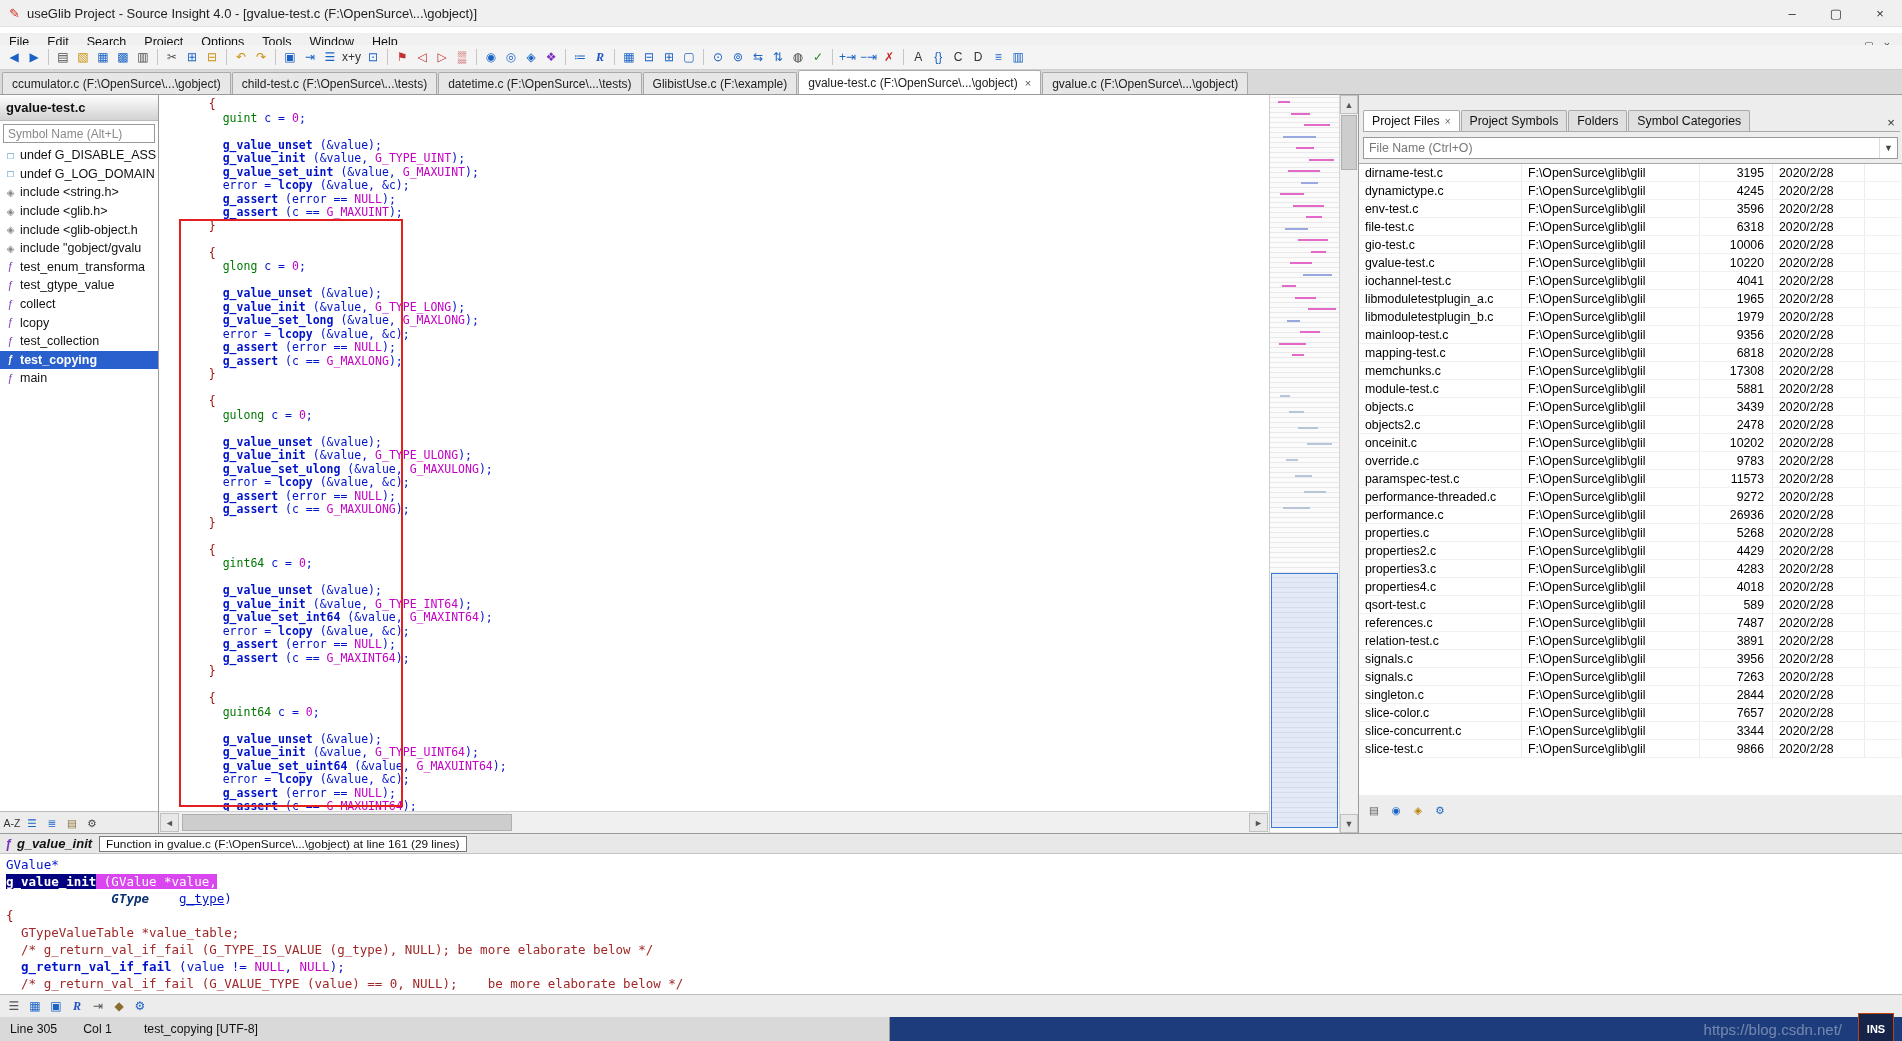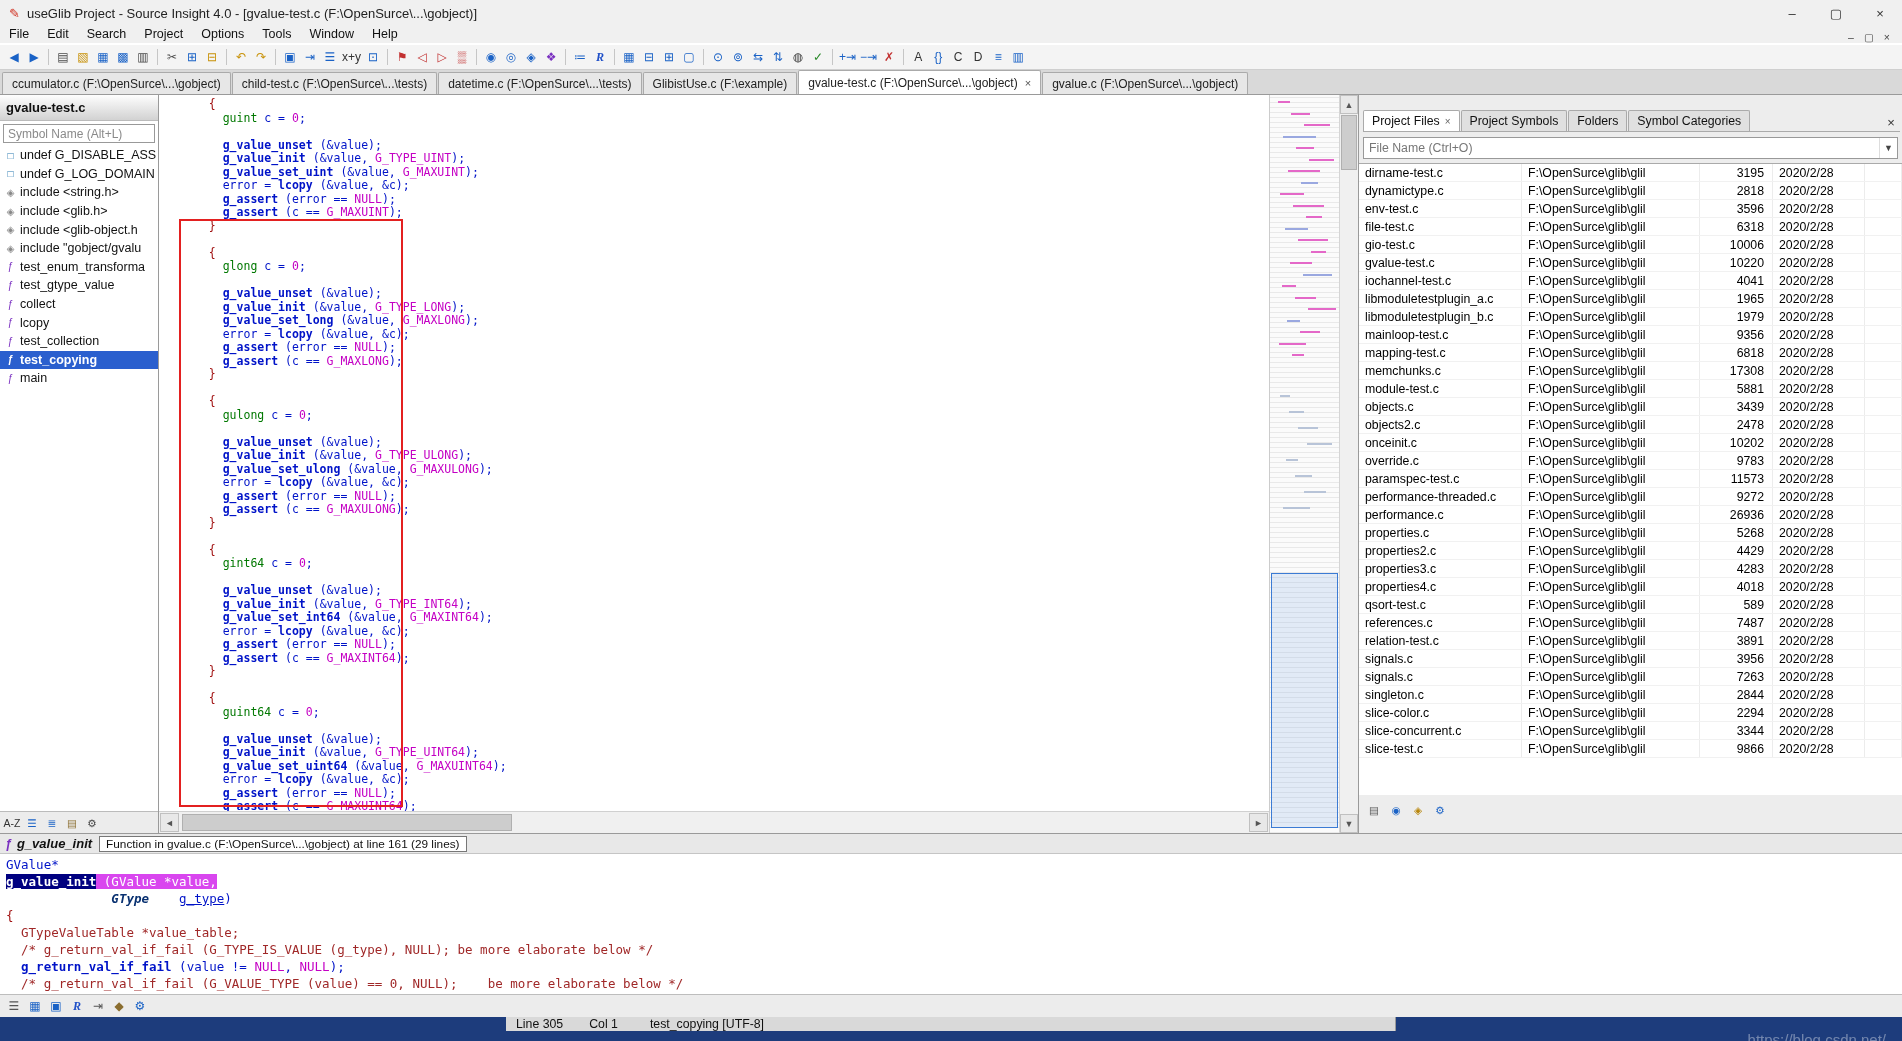--- a/index.html
+++ b/index.html
@@ -9,21 +9,21 @@
 
   
   .titlebar { position:absolute; left:0; top:0; right:0; height:27px; background:#f0f0f0;
     display:flex; align-items:center; font-size:13px; color:#222; border-bottom:1px solid #e3e3e3; }
   .app-icon { color:#d03020; margin:0 7px 0 9px; font-size:13px; }
   .win-controls { margin-left:auto; display:flex; height:100%; }
   .win-btn { width:44px; height:100%; display:flex; align-items:center; justify-content:center;
     font-size:13px; color:#333; }
 
   
-  .menubar { position:absolute; left:0; top:25px; right:0; height:18px; background:#f0f0f0;
+  .menubar { position:absolute; left:0; top:33px; right:0; height:18px; background:#f0f0f0;
     display:flex; align-items:flex-end; font-size:12.5px; }
   .menu-items { display:flex; height:100%; }
   .menu-item { padding:0 9px; height:100%; display:flex; align-items:center; color:#111; }
   .child-controls { margin-left:auto; display:flex; gap:10px; padding-right:12px;
     color:#444; font-size:10.5px; align-items:center; }
 
   
   .toolbar { position:absolute; left:0; top:45px; right:0; height:25px; background:#f4f4f4;
     border-bottom:1px solid #cfcfcf; display:flex; align-items:center; padding-left:4px; }
   .tb-sep { width:1px; height:16px; background:#c6c6c6; margin:0 4px; }
@@ -153,21 +153,21 @@
     line-height:17px; white-space:pre; padding:2px 0 0 6px; }
   .ctx-line { height:17px; }
 
   
   .bottom-toolbar { position:absolute; left:0; top:994px; right:0; height:23px; background:#ececec;
     border-top:1px solid #bdbdbd; display:flex; align-items:center; padding-left:5px; gap:3px; }
   .bottom-toolbar .mini-icon { font-size:12px; }
 
   
   .statusbar { position:absolute; left:0; top:1017px; right:0; height:24px; background:#1d3c7c;
-    display:flex; align-items:center; font-size:12.3px; color:#fff;flex-direction:column; }
+    display:flex; align-items:center; font-size:12.3px; color:#fff; }
   .status-left { width:890px; height:100%; background:#d9d9d9; display:flex; align-items:center;
     color:#111; border-right:1px solid #9a9a9a; }
   .st-line { margin-left:10px; }
   .st-col { margin-left:26px; }
   .st-ctx { margin-left:32px; }
   .sb-watermark { margin-left:auto; color:rgba(255,255,255,0.38); font-size:15px;
     margin-right:16px; }
   .sb-ins { width:36px; height:32px; background:#16244a; border:1px solid #c2410c; color:#fff;
     display:flex; align-items:center; justify-content:center; font-size:11px; font-weight:bold;
     margin-right:8px; }
@@ -433,21 +433,21 @@
             <div class="rp-row">
               <div class="rp-td">dirname-test.c</div>
               <div class="rp-td">F:\OpenSurce\glib\glil</div>
               <div class="rp-td size">3195</div>
               <div class="rp-td">2020/2/28</div>
               <div class="rp-td last"></div>
             </div>
             <div class="rp-row">
               <div class="rp-td">dynamictype.c</div>
               <div class="rp-td">F:\OpenSurce\glib\glil</div>
-              <div class="rp-td size">2818</div>
+              <div class="rp-td size">4245</div>
               <div class="rp-td">2020/2/28</div>
               <div class="rp-td last"></div>
             </div>
             <div class="rp-row">
               <div class="rp-td">env-test.c</div>
               <div class="rp-td">F:\OpenSurce\glib\glil</div>
               <div class="rp-td size">3596</div>
               <div class="rp-td">2020/2/28</div>
               <div class="rp-td last"></div>
             </div>
@@ -636,21 +636,21 @@
             <div class="rp-row">
               <div class="rp-td">singleton.c</div>
               <div class="rp-td">F:\OpenSurce\glib\glil</div>
               <div class="rp-td size">2844</div>
               <div class="rp-td">2020/2/28</div>
               <div class="rp-td last"></div>
             </div>
             <div class="rp-row">
               <div class="rp-td">slice-color.c</div>
               <div class="rp-td">F:\OpenSurce\glib\glil</div>
-              <div class="rp-td size">2294</div>
+              <div class="rp-td size">7657</div>
               <div class="rp-td">2020/2/28</div>
               <div class="rp-td last"></div>
             </div>
             <div class="rp-row">
               <div class="rp-td">slice-concurrent.c</div>
               <div class="rp-td">F:\OpenSurce\glib\glil</div>
               <div class="rp-td size">3344</div>
               <div class="rp-td">2020/2/28</div>
               <div class="rp-td last"></div>
             </div>

